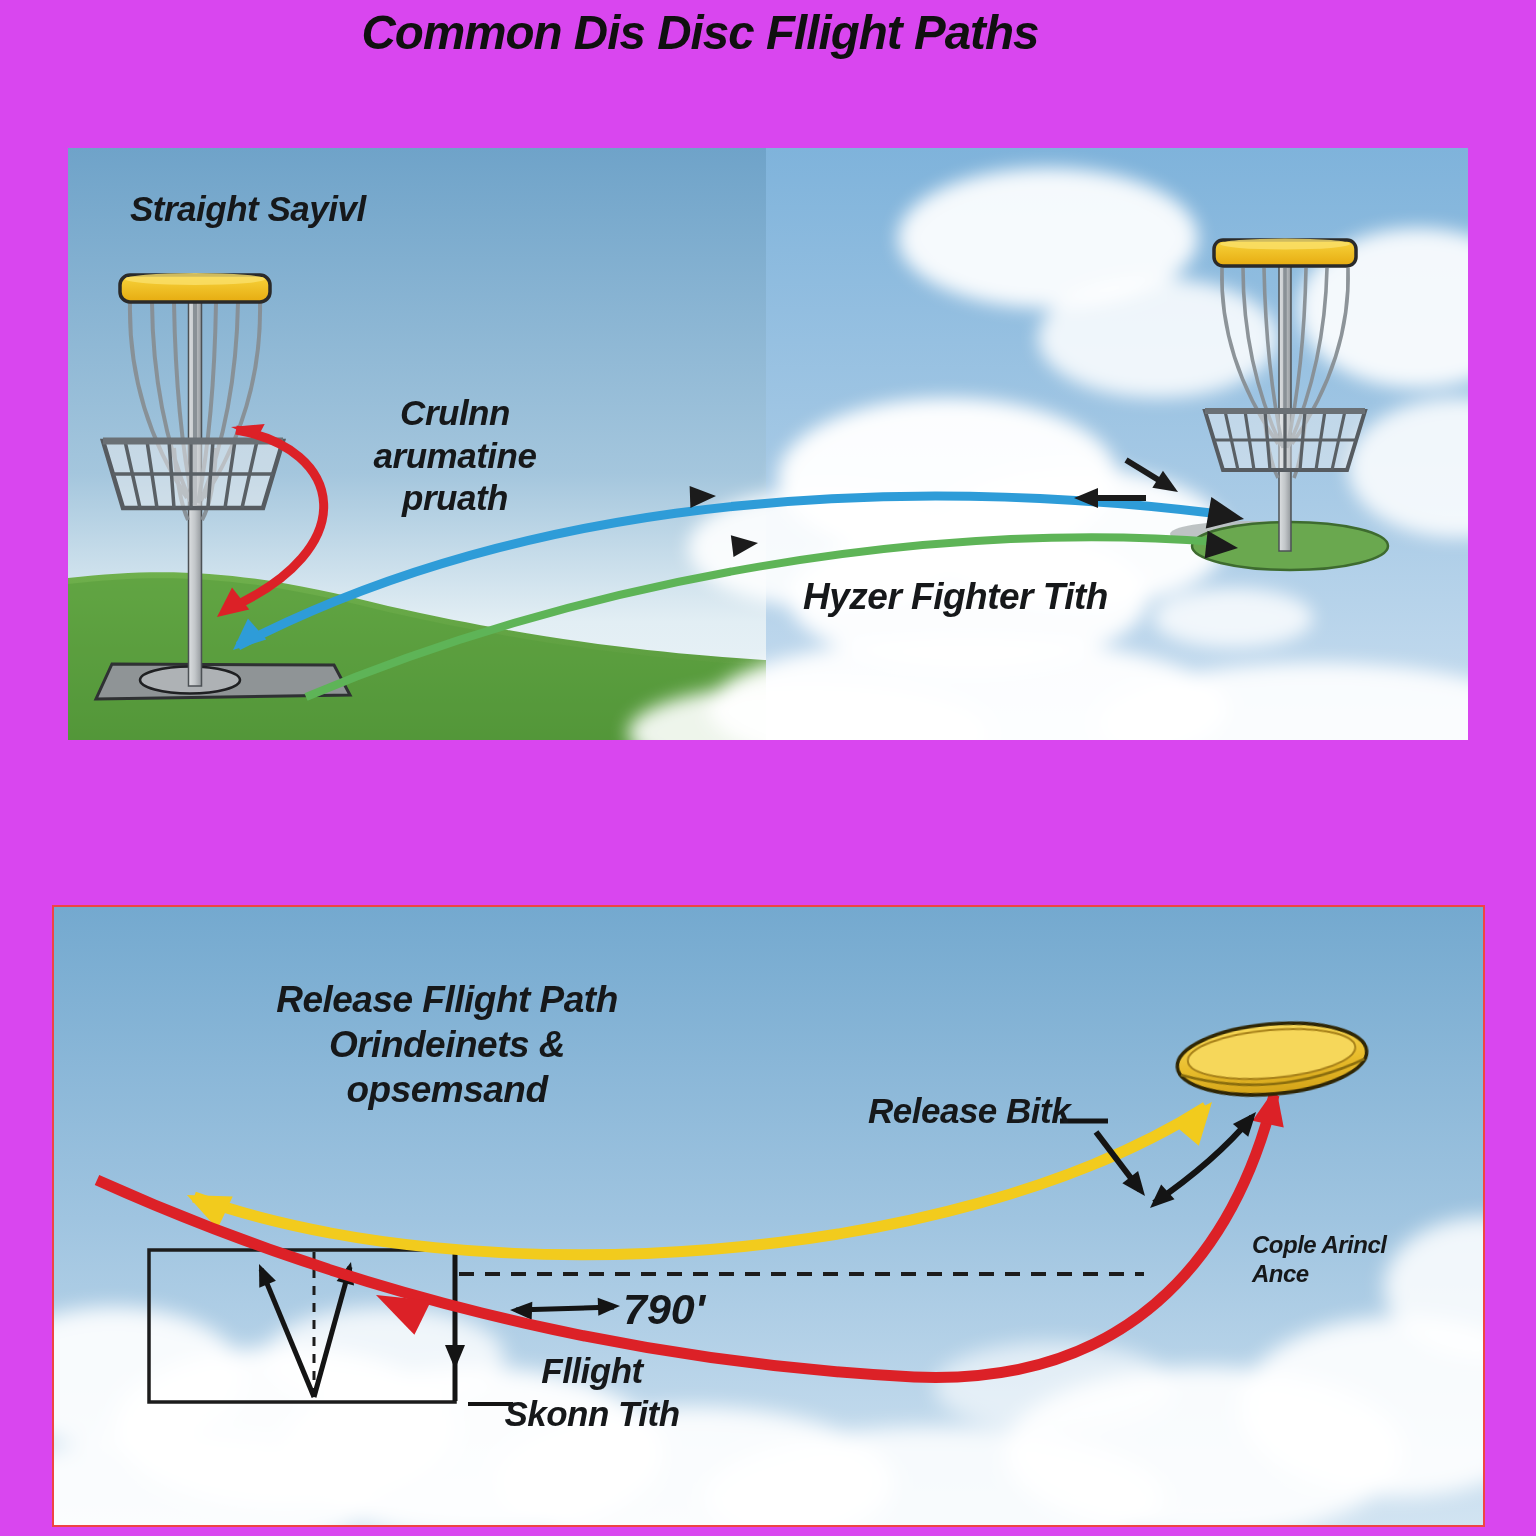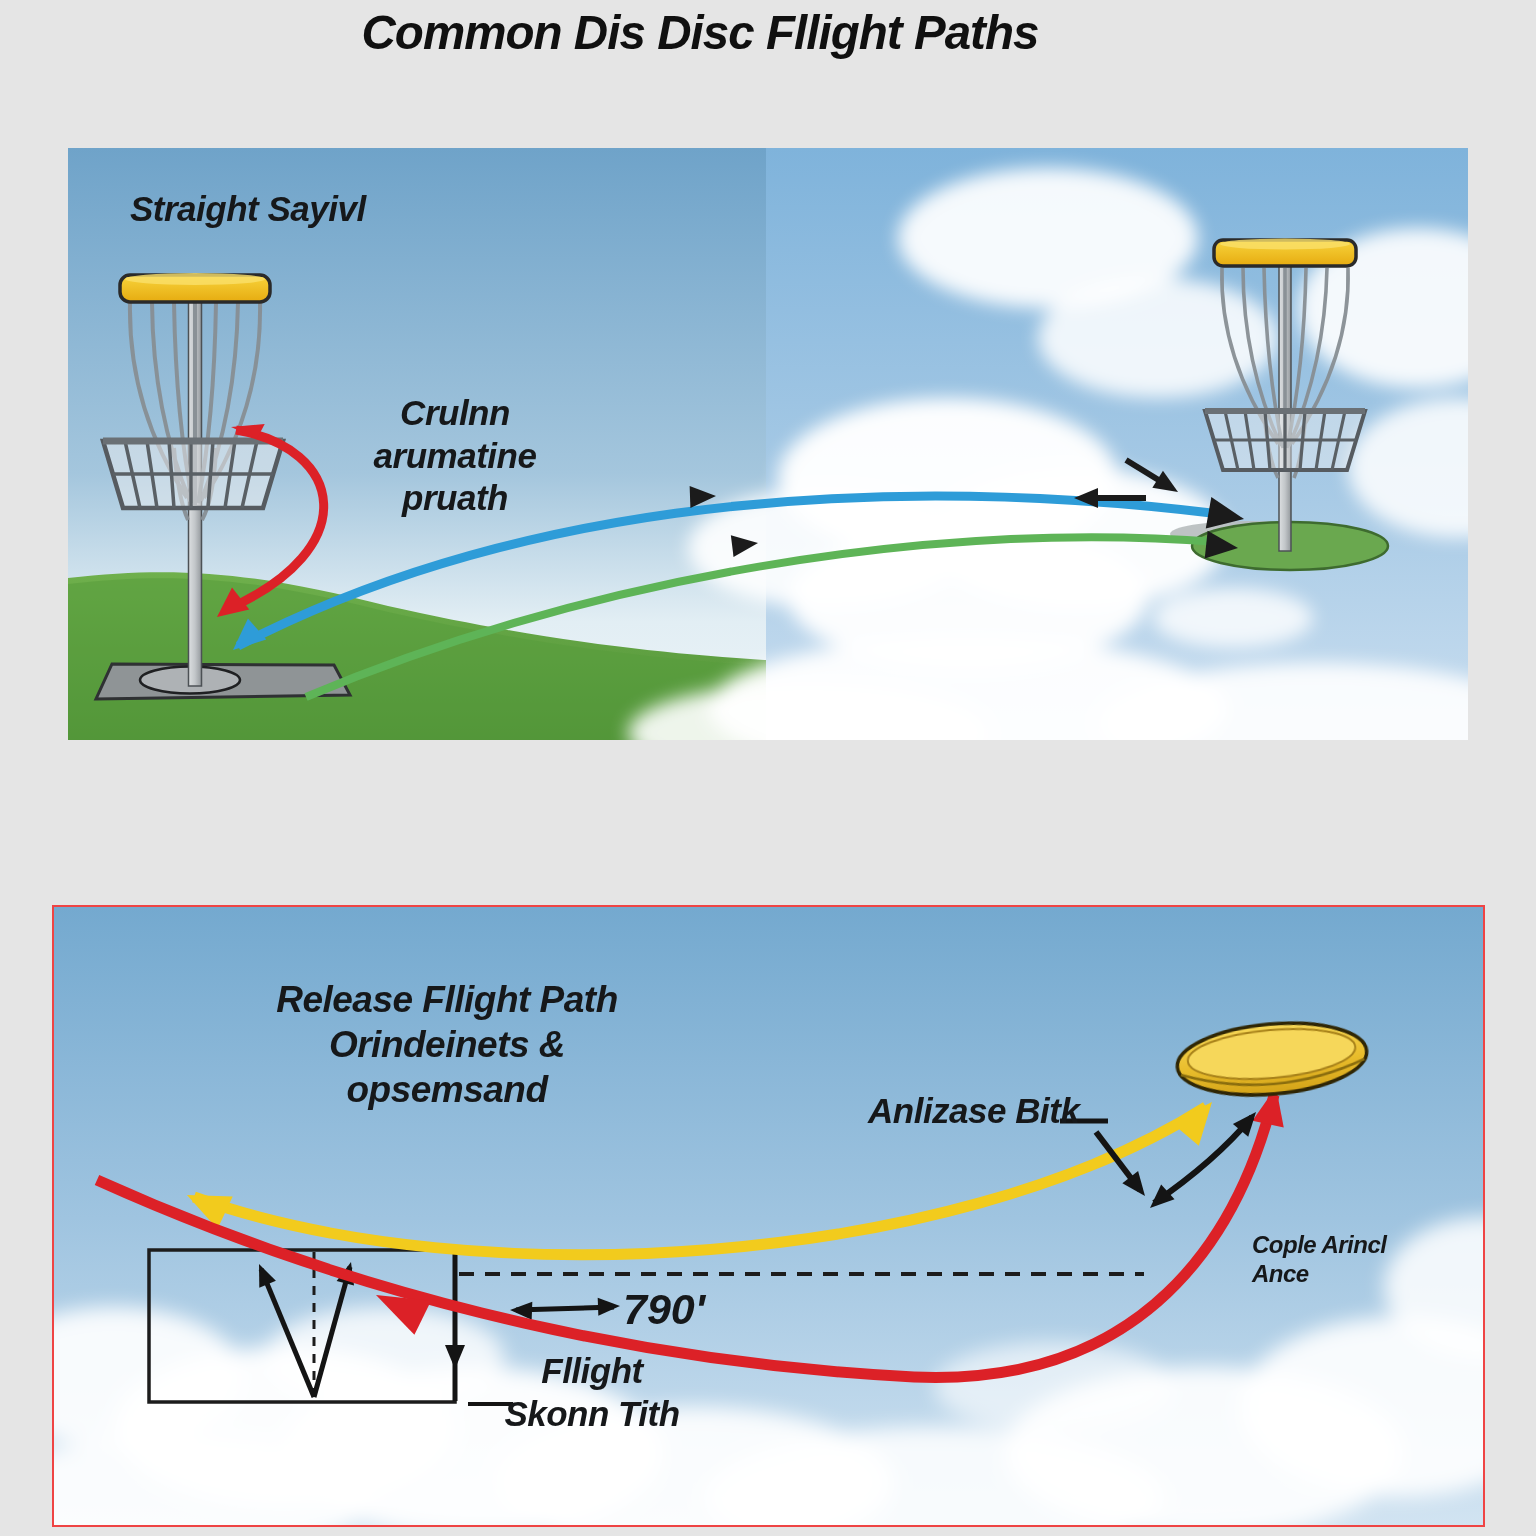--- a/index.html
+++ b/index.html
@@ -1,16 +1,16 @@
 <!DOCTYPE html>
 <html><head>
 <meta charset="utf-8">
 <style>
   html,body{margin:0;padding:0;background:#ffffff;}
-  .canvas{position:relative;width:1536px;height:1536px;background:#e5e5e5;overflow:hidden;
+  .canvas{position:relative;width:1536px;height:1536px;background:#d946ef;overflow:hidden;
           font-family:"Liberation Sans",sans-serif;}
   .title{position:absolute;left:0;top:4px;width:1400px;text-align:center;
          font-size:49px;font-weight:bold;font-style:italic;color:#101010;
          letter-spacing:-1px;transform:scaleX(.97);transform-origin:50% 0;}
   .panel{position:absolute;overflow:hidden;}
   #top-panel{left:68px;top:148px;width:1400px;height:592px;}
   #bottom-panel{left:52px;top:905px;width:1433px;height:622px;border:2px solid #ef4444;box-sizing:border-box;}
   .panel svg{position:absolute;left:0;top:0;}
   .lbl{position:absolute;font-weight:bold;font-style:italic;color:#16181a;
        white-space:pre-line;line-height:1.22;letter-spacing:-.5px;}
@@ -144,20 +144,21 @@
         <polygon points="0,0 -24,-10 -24,10" transform="translate(1006,350) rotate(180)" fill="#1b1b1b"></polygon>
         <line x1="1058" y1="312" x2="1102" y2="339" stroke="#1b1b1b" stroke-width="6"></line>
         <polygon points="0,0 -24,-10 -24,10" transform="translate(1110,344) rotate(32)" fill="#1b1b1b"></polygon>
       </g>
     </svg>
 
     <div class="lbl" id="lbl-curve">Crulnn
 arumatine
 pruath</div>
     <div class="lbl" id="lbl-straight">Straight Sayivl</div>
+    <div class="lbl" id="lbl-hyzer">Hyzer Fighter Tith</div>
   </div>
 
   <div class="panel" id="bottom-panel">
     <svg width="1433" height="622" viewBox="0 0 1433 622">
       <defs>
         <linearGradient id="skyB" x1="0" y1="0" x2="0" y2="1">
           <stop offset="0" stop-color="#74a9cf"></stop>
             <stop offset=".5" stop-color="#9fc4e0"></stop>
           <stop offset="1" stop-color="#d2e4f2"></stop>
         </linearGradient>
@@ -232,21 +233,21 @@
 
       <g transform="translate(1218,152) rotate(-5)">
         <ellipse cx="0" cy="0" rx="95" ry="35" fill="url(#discG)" stroke="#2f2605" stroke-width="3.5"></ellipse>
         <ellipse cx="0" cy="-5" rx="84" ry="24" fill="#f6d75a" stroke="#a8821a" stroke-width="2"></ellipse>
         <path d="M-92,8 Q0,42 92,8" fill="none" stroke="#8a6d0e" stroke-width="2.5"></path>
       </g>
     </svg>
 
     <div class="lbl" id="lbl-heading">Release Fllight Path
 Orindeinets &amp; opsemsand</div>
-    <div class="lbl" id="lbl-anhyzer">Anlizase Bitk</div>
+    <div class="lbl" id="lbl-anhyzer">Release Bitk</div>
     <div class="lbl" id="lbl-couple">Cople Arincl
 Ance</div>
     <div class="lbl" id="lbl-dist">790'</div>
     <div class="lbl" id="lbl-anlizase">Fllight
 Skonn Tith</div>
   </div>
 
 </div>
 
 </body></html>

